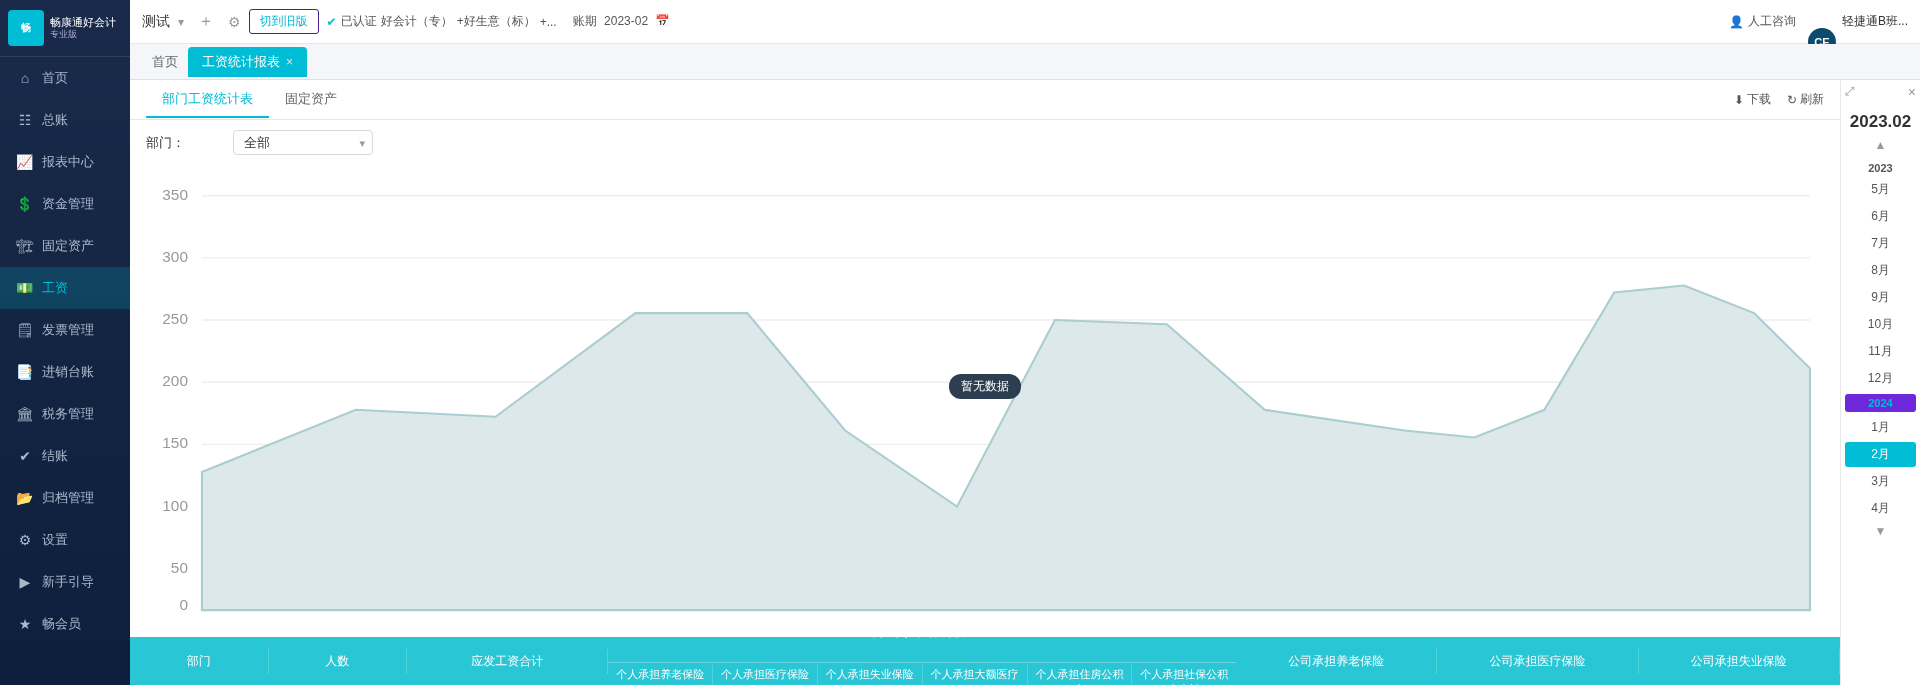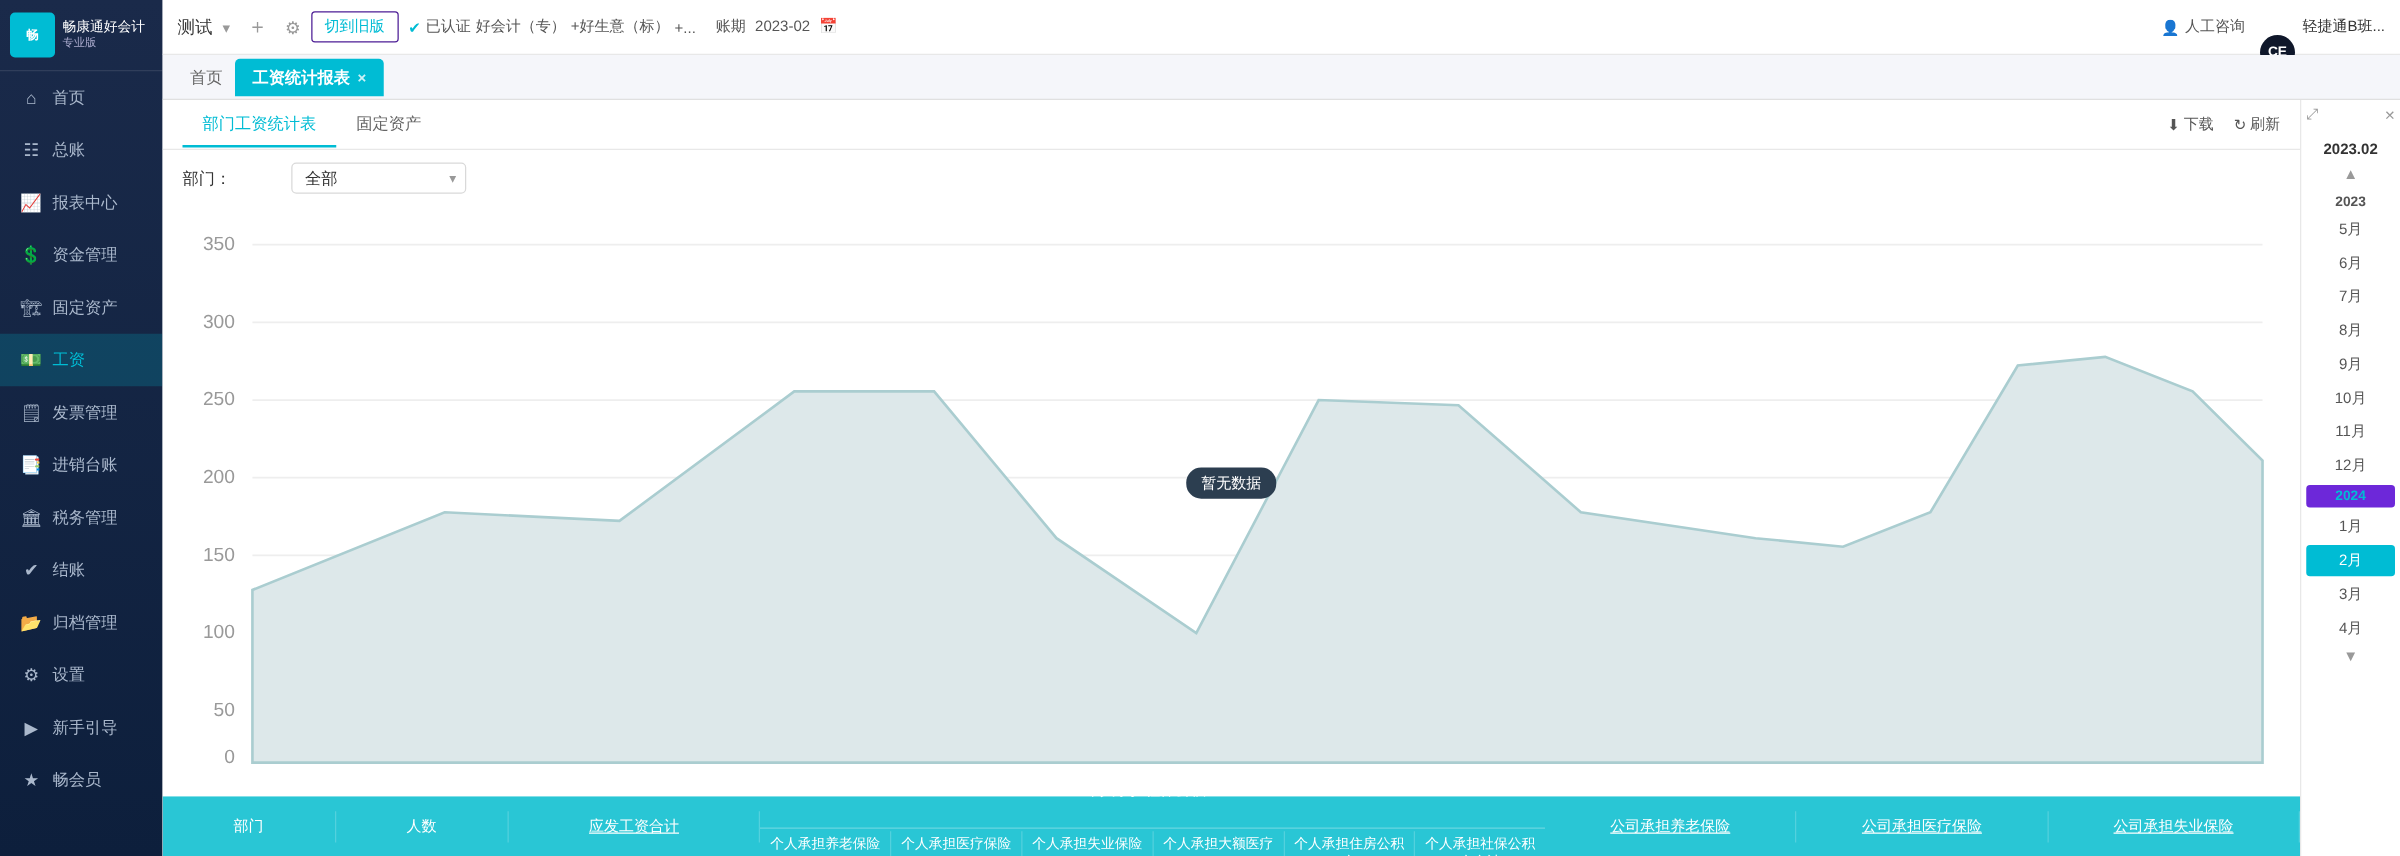--- a/index.html
+++ b/index.html
@@ -66,21 +66,21 @@
       padding: 3px 10px;
       border-radius: 3px;
       font-size: 12px;
       cursor: pointer;
     }
     .topbar-status { display: flex; align-items: center; gap: 4px; color: #555; font-size: 12px; }
     .topbar-period { color: #555; font-size: 12px; margin-left: 8px; }
     .topbar-right { margin-left: auto; display: flex; align-items: center; gap: 12px; }
     .topbar-service { color: #555; font-size: 12px; cursor: pointer; display: flex; align-items: center; gap: 4px; }
     .topbar-user { display: flex; align-items: center; gap: 6px; cursor: pointer; }
-    .topbar-avatar { width: 28px; height: 28px; border-radius: 50%; background: #0f172a; display: flex; align-items: center; justify-content: center; color: white; font-size: 11px; font-weight: bold; margin-top: 40px; }
+    .topbar-avatar { width: 28px; height: 28px; border-radius: 50%; background: #0c4a6e; display: flex; align-items: center; justify-content: center; color: white; font-size: 11px; font-weight: bold; margin-top: 40px; }
     .topbar-username { color: #333; font-size: 12px; }
 
     
     .tabbar {
       background: #f5f6fa;
       border-bottom: 1px solid #e0e0e0;
       display: flex;
       align-items: center;
       padding: 0 12px;
       height: 36px;
@@ -90,21 +90,20 @@
       padding: 6px 14px;
       font-size: 13px;
       color: #666;
       cursor: pointer;
       border-radius: 4px 4px 0 0;
       display: flex; align-items: center; gap: 6px;
     }
     .tab-item.active {
       background: #00bcd4;
       color: white;
-      font-weight: bold;
     }
     .tab-close { font-size: 12px; opacity: 0.8; }
     .tab-home { color: #666; font-size: 13px; padding: 6px 10px; cursor: pointer; }
 
     
     .content {
       flex: 1;
       display: flex;
       overflow: hidden;
       background: white;
@@ -188,21 +187,21 @@
       flex-shrink: 0;
       font-size: 12px;
     }
     .table-col {
       flex: 1;
       text-align: center;
       padding: 4px 6px;
       border-right: 1px solid rgba(255,255,255,0.2);
       min-width: 80px;
     }
-    .table-col.wide { min-width: 120px; flex: 1.5; text-decoration: underline; }
+    .table-col.wide { min-width: 120px; flex: 1.5; }
     .table-col-group {
       display: flex; flex-direction: column; align-items: center;
     }
     .table-group-header {
       width: 100%;
       text-align: center;
       border-bottom: 1px solid rgba(255,255,255,0.3);
       padding-bottom: 21px;
       margin-bottom: 2px;
     }
@@ -220,21 +219,21 @@
       align-items: center;
       padding: 8px 4px;
       flex-shrink: 0;
       font-size: 12px;
       color: #555;
       overflow-y: auto;
       position: relative;
     }
     .right-panel-close { position: absolute; top: 4px; right: 4px; cursor: pointer; color: #999; font-size: 14px; }
     .right-panel-expand { position: absolute; top: 4px; left: 4px; cursor: pointer; color: #999; font-size: 12px; }
-    .right-year { color: #333; font-weight: bold; font-size: 12px; margin: 24px 0 4px; }
+    .right-year { color: #333; font-weight: bold; font-size: 17px; margin: 24px 0 4px; }
     .right-nav-btn { color: #999; font-size: 12px; cursor: pointer; padding: 2px; }
     .right-month-item { padding: 4px 8px; cursor: pointer; color: #555; font-size: 12px; text-align: center; width: 100%; border-radius: 3px; margin: 1px 0; }
     .right-month-item.active { background: #00bcd4; color: white; border-radius: 3px; }
     .right-year-section { font-size: 11px; color: #00bcd4; font-weight: bold; padding: 3px 8px; background: #6d28d9; width: 100%; text-align: center; border-radius: 3px; margin: 2px 0; }
     .right-year-2023 { color: #555; font-size: 11px; margin: 8px 0 2px; font-weight: bold; }
 
     
     .chart-svg-wrap { width: 100%; height: calc(100% - 10px); position: relative; }
 
     

